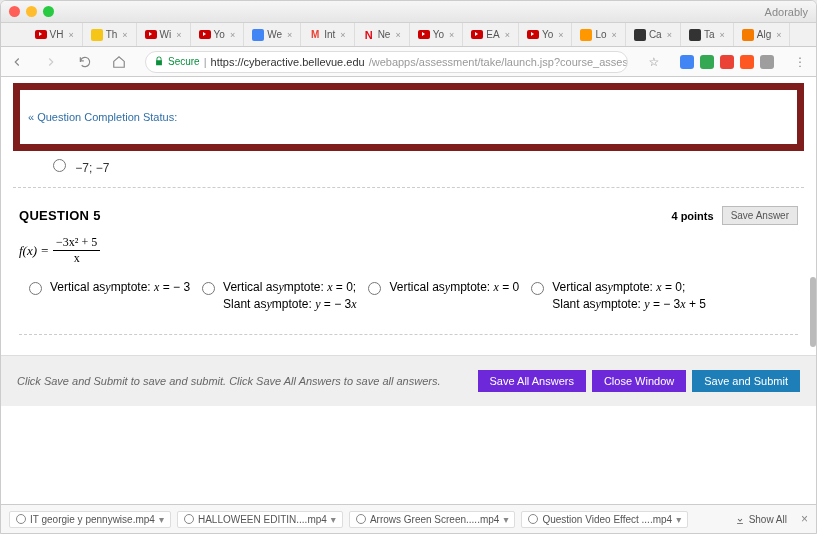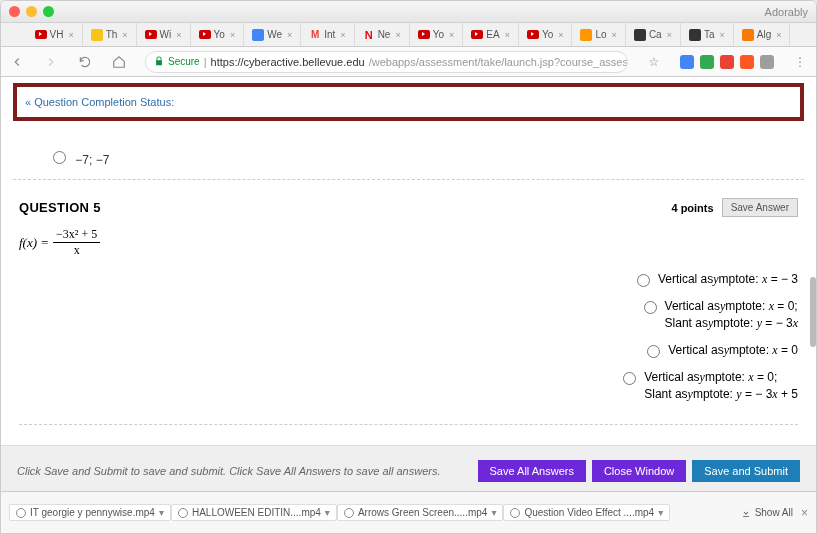--- a/index.html
+++ b/index.html
@@ -22,47 +22,47 @@
 .addrbar { display: flex; align-items: center; gap: 18px; padding: 4px 8px; border-bottom: 1px solid #ccc; background: #fafafa; height: 30px; }
 .nav-icon { width: 16px; height: 16px; color: #888; display: inline-flex; align-items: center; justify-content: center; cursor: pointer; }
 .url-box { flex: 1; display: flex; align-items: center; gap: 4px; background: #fff; border: 1px solid #ddd; border-radius: 12px; padding: 2px 8px; font-size: 11px; height: 22px; overflow: hidden; white-space: nowrap; }
 .secure { color: #0a8f3c; font-size: 10px; }
 .lock { color: #0a8f3c; }
 .url-host { color: #333; }
 .url-path { color: #999; }
 .ext-icons { display: flex; gap: 6px; align-items: center; }
 .ext-icons span { width: 14px; height: 14px; border-radius: 3px; display: inline-block; }
 .content { flex: 1; overflow-y: auto; background: #fff; padding: 6px 12px 0 12px; position: relative; }
-.qstatus { border: 4px solid #7f1d1d; padding: 8px 8px; margin-bottom: 26px; }
+.qstatus { border: 7px solid #7f1d1d; padding: 20px 8px; margin-bottom: 4px; }
 .qstatus a { color: #2f6fa7; font-size: 11px; text-decoration: none; }
 .qstatus a::before { content: '« '; }
 .prev-answer { padding: 4px 0 12px 40px; font-size: 12px; color: #333; border-bottom: 1px dashed #ccc; margin-bottom: 18px; }
 .prev-answer input[type=radio] { margin-right: 6px; }
 .question-block { padding: 0 6px; }
 .qheader { display: flex; align-items: center; margin-bottom: 10px; }
 .qtitle { font-weight: bold; font-size: 13px; letter-spacing: 0.3px; }
 .qpoints { margin-left: auto; font-weight: bold; font-size: 11px; margin-right: 8px; }
 .save-answer { background: #e8e8e8; border: 1px solid #bbb; padding: 3px 8px; font-size: 10px; cursor: pointer; color: #555; }
 .prompt { font-size: 12px; margin-bottom: 4px; }
 .formula { font-size: 13px; margin: 4px 0 14px 0; display: flex; align-items: center; gap: 4px; font-family: Georgia, serif; }
 .frac { display: inline-flex; flex-direction: column; align-items: center; font-size: 12px; }
 .frac .num { border-bottom: 1px solid #000; padding: 0 3px; }
 .frac .den { padding: 0 3px; }
-.options { display: flex; flex-direction: column; gap: 12px; padding-left: 10px; align-items: flex-end; }
+.options { display: flex; flex-direction: row; gap: 12px; padding-left: 10px; }
 .option { display: flex; align-items: flex-start; gap: 8px; font-size: 12px; }
 .option input[type=radio] { margin-top: 2px; }
 .option .lines { display: flex; flex-direction: column; gap: 2px; }
 .math { font-style: italic; font-family: Georgia, serif; }
 .divider2 { border-bottom: 1px dashed #ccc; margin: 22px 0 0 0; }
 .footer-bar { background: #efefef; padding: 14px 16px; display: flex; align-items: center; border-top: 1px solid #ddd; margin: 20px -12px 0 -12px; }
 .footer-hint { font-style: italic; color: #666; font-size: 11px; flex: 1; }
 .btn { padding: 5px 12px; font-size: 11px; border: none; cursor: pointer; margin-left: 6px; color: #fff; }
 .btn.red { background: #6d28d9; }
 .btn.blue { background: #1e7fb8; }
-.downloads { display: flex; align-items: center; border-top: 1px solid #ccc; background: #f7f7f7; height: 42px; padding: 0 8px; gap: 0; }
+.downloads { display: flex; align-items: center; border-top: 1px solid #ccc; background: #f7f7f7; height: 29px; padding: 0 8px; gap: 6px; }
 .dl-item { display: flex; align-items: center; gap: 4px; border: 1px solid #ddd; background: #fff; padding: 2px 6px; font-size: 10px; color: #555; border-radius: 2px; max-width: 170px; overflow: hidden; white-space: nowrap; }
 .dl-item .drop { color: #888; }
 .dl-icon { width: 10px; height: 10px; border: 1px solid #888; border-radius: 50%; flex-shrink: 0; }
 .show-all { margin-left: auto; display: flex; align-items: flex-end; gap: 4px; font-size: 10px; color: #555; }
 .close-dl { margin-left: 8px; color: #888; cursor: pointer; }
 .scroll-indicator { position: absolute; right: 0; top: 200px; width: 6px; height: 70px; background: #bbb; border-radius: 3px; }
 </style>
 </head>
 <body>
 

